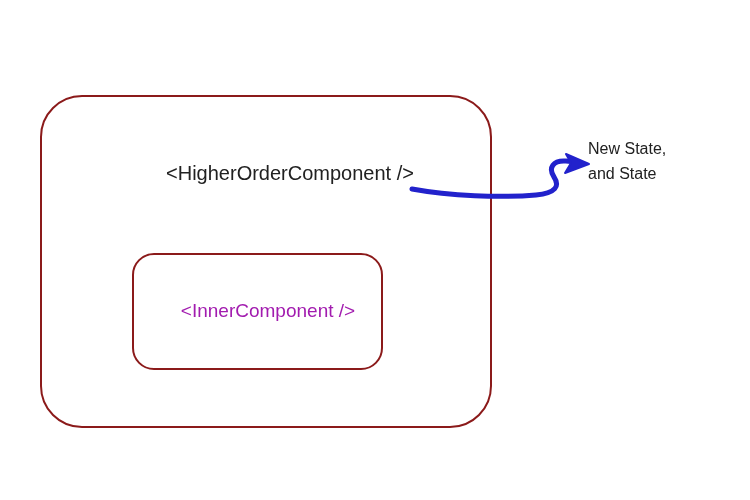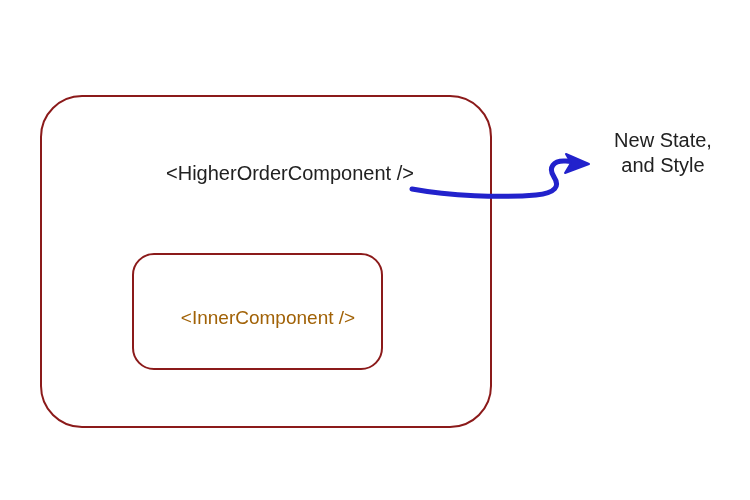--- a/index.html
+++ b/index.html
@@ -58,33 +58,31 @@
     white-space: nowrap;
   }
   .inner-label {
     position: absolute;
     left: 132px;
     top: 298px;
     width: 272px;
     text-align: center;
     font-size: 19px;
     line-height: 25px;
-    color: #a16207;
+    color: #a21caf;
     white-space: nowrap;
-    margin-top: 7px;
   }
 
   
   .annotation {
     position: absolute;
     left: 588px;
-    top: 128px;
+    top: 136px;
     width: 150px;
-    text-align: center;
-    font-size: 20px;
+    font-size: 16px;
     line-height: 25px;
     color: #212121;
   }
   .annotation .line { display: block; }
 
   
   .arrow-layer {
     position: absolute;
     left: 0;
     top: 0;
@@ -110,16 +108,16 @@
     <path d="M 412 189
              C 450 196, 500 198, 536 195
              C 556 193, 560 186, 554 177
              C 548 168, 553 160, 566 161
              L 576 162" fill="none" stroke="#2222cc" stroke-width="5" stroke-linecap="round" stroke-linejoin="round"></path>
     <path d="M 589 164 L 566 154 L 571 163 L 565 173 Z" fill="#2222cc" stroke="#2222cc" stroke-width="2" stroke-linejoin="round"></path>
   </svg>
 
   <div class="annotation">
     <span class="line">New State,</span>
-    <span class="line">and Style</span>
+    <span class="line">and State</span>
   </div>
 
 </div>
 
 </body></html>

